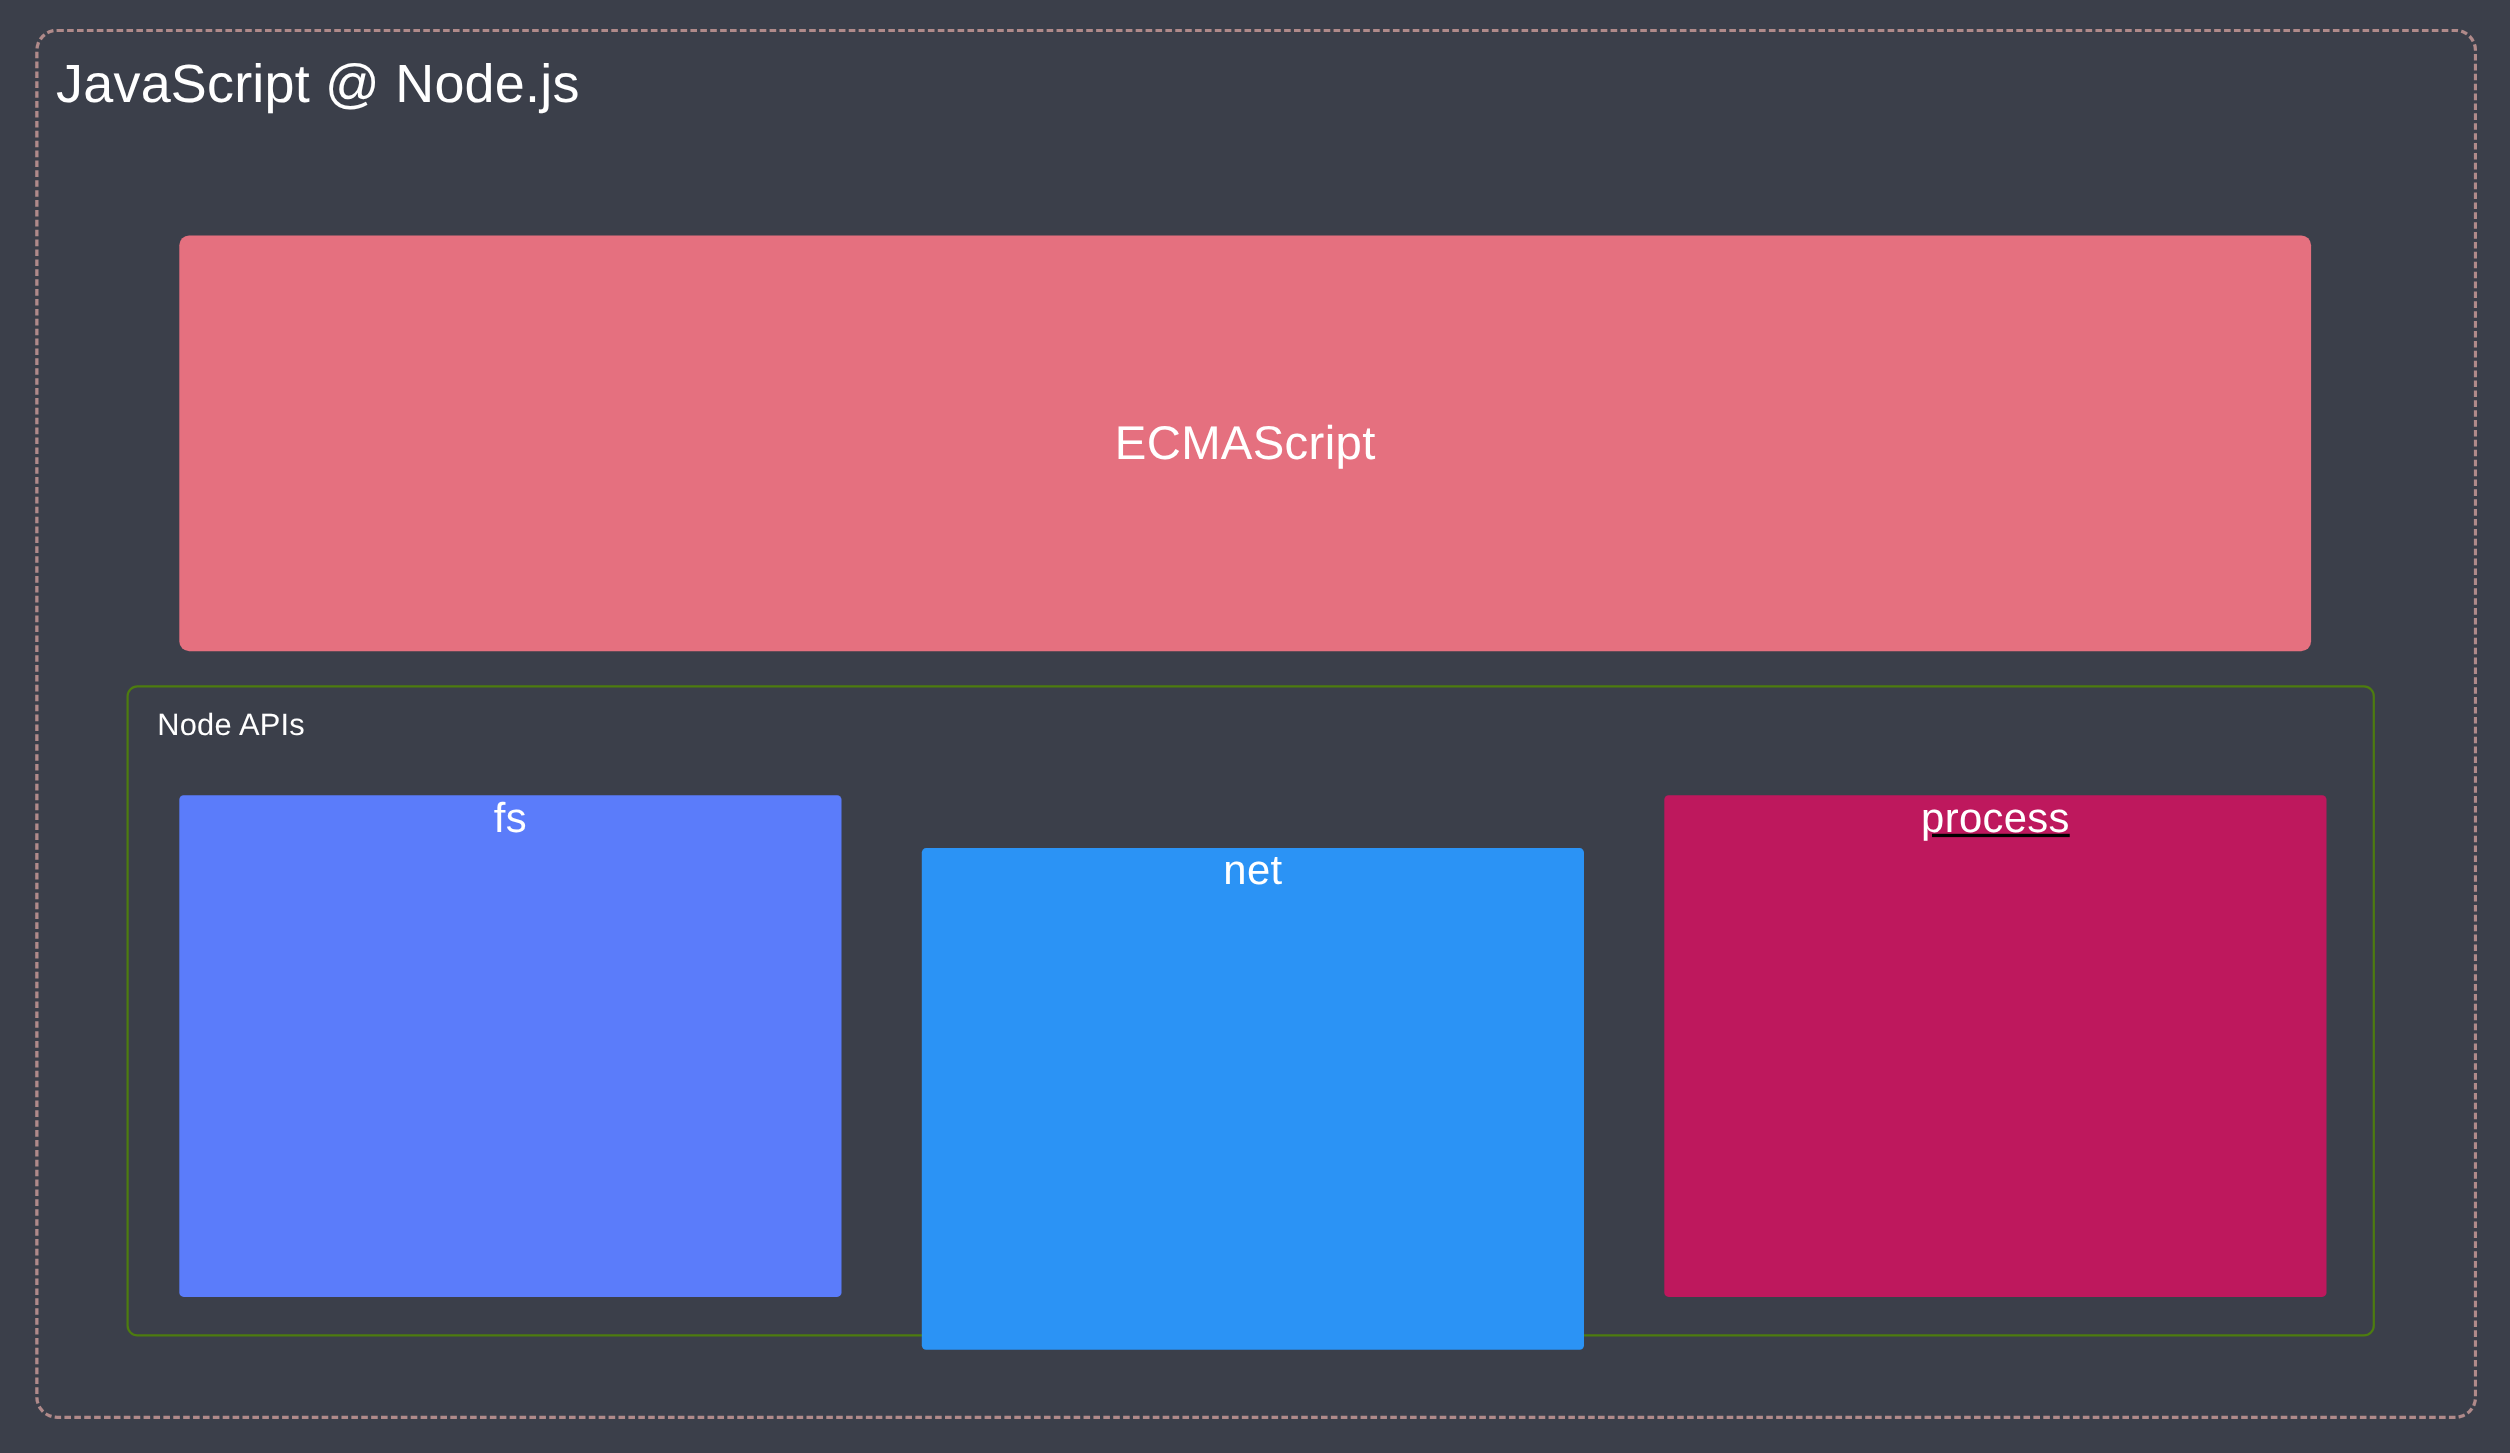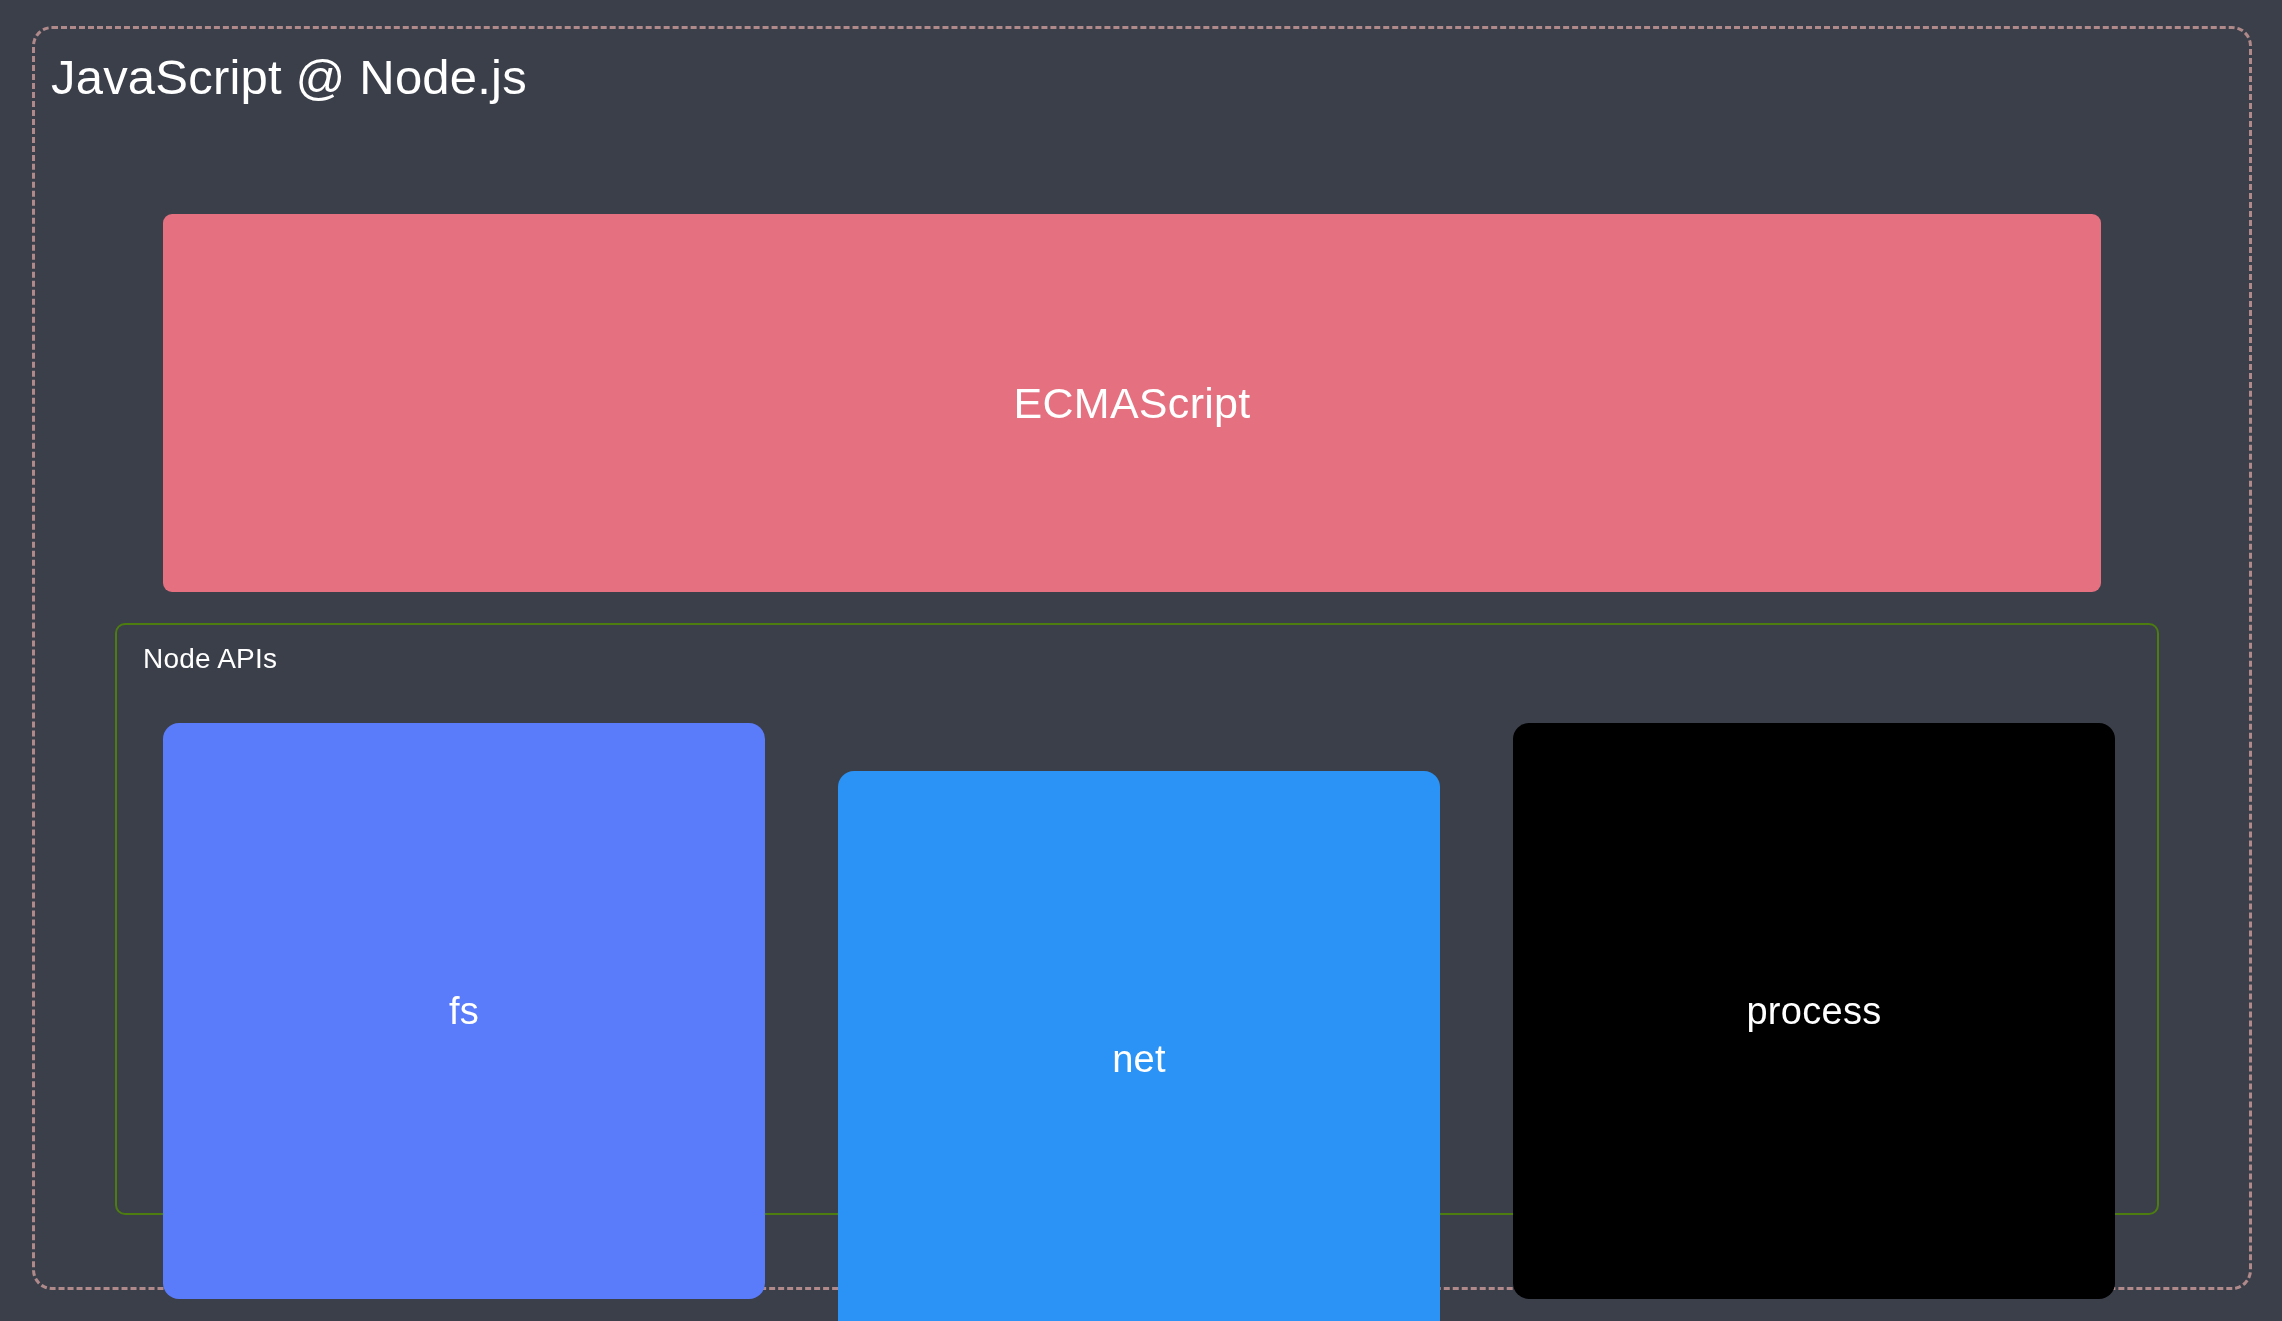--- a/index.html
+++ b/index.html
@@ -95,37 +95,36 @@
     width: 1952px;
     height: 456px;
     display: flex;
     flex-direction: row;
     justify-content: space-between;
     align-items: stretch;
   }
 
   .module-box {
     width: 602px;
-    height: 576px;
-    border-radius: 16px;
+    height: 456px;
+    border-radius: 4px;
     display: flex;
-    align-items: center;
     justify-content: center;
   }
 
   .module-label {
     font-size: 38px;
     color: #ffffff;
     font-weight: 400;
     letter-spacing: 0.3px;
   }
 
   .mod-fs      { background: #5b7cfa; }
   .mod-net     { background: #2b93f5; margin-top: 48px; }
-  .mod-process { background: #000000; text-decoration: underline; }
+  .mod-process { background: #be185d; text-decoration: underline; }
 </style>
 </head>
 <body>
 
 <div id="canvas">
 
   <div class="outer-group">
 
     <div class="outer-title">JavaScript @ Node.js</div>
 

